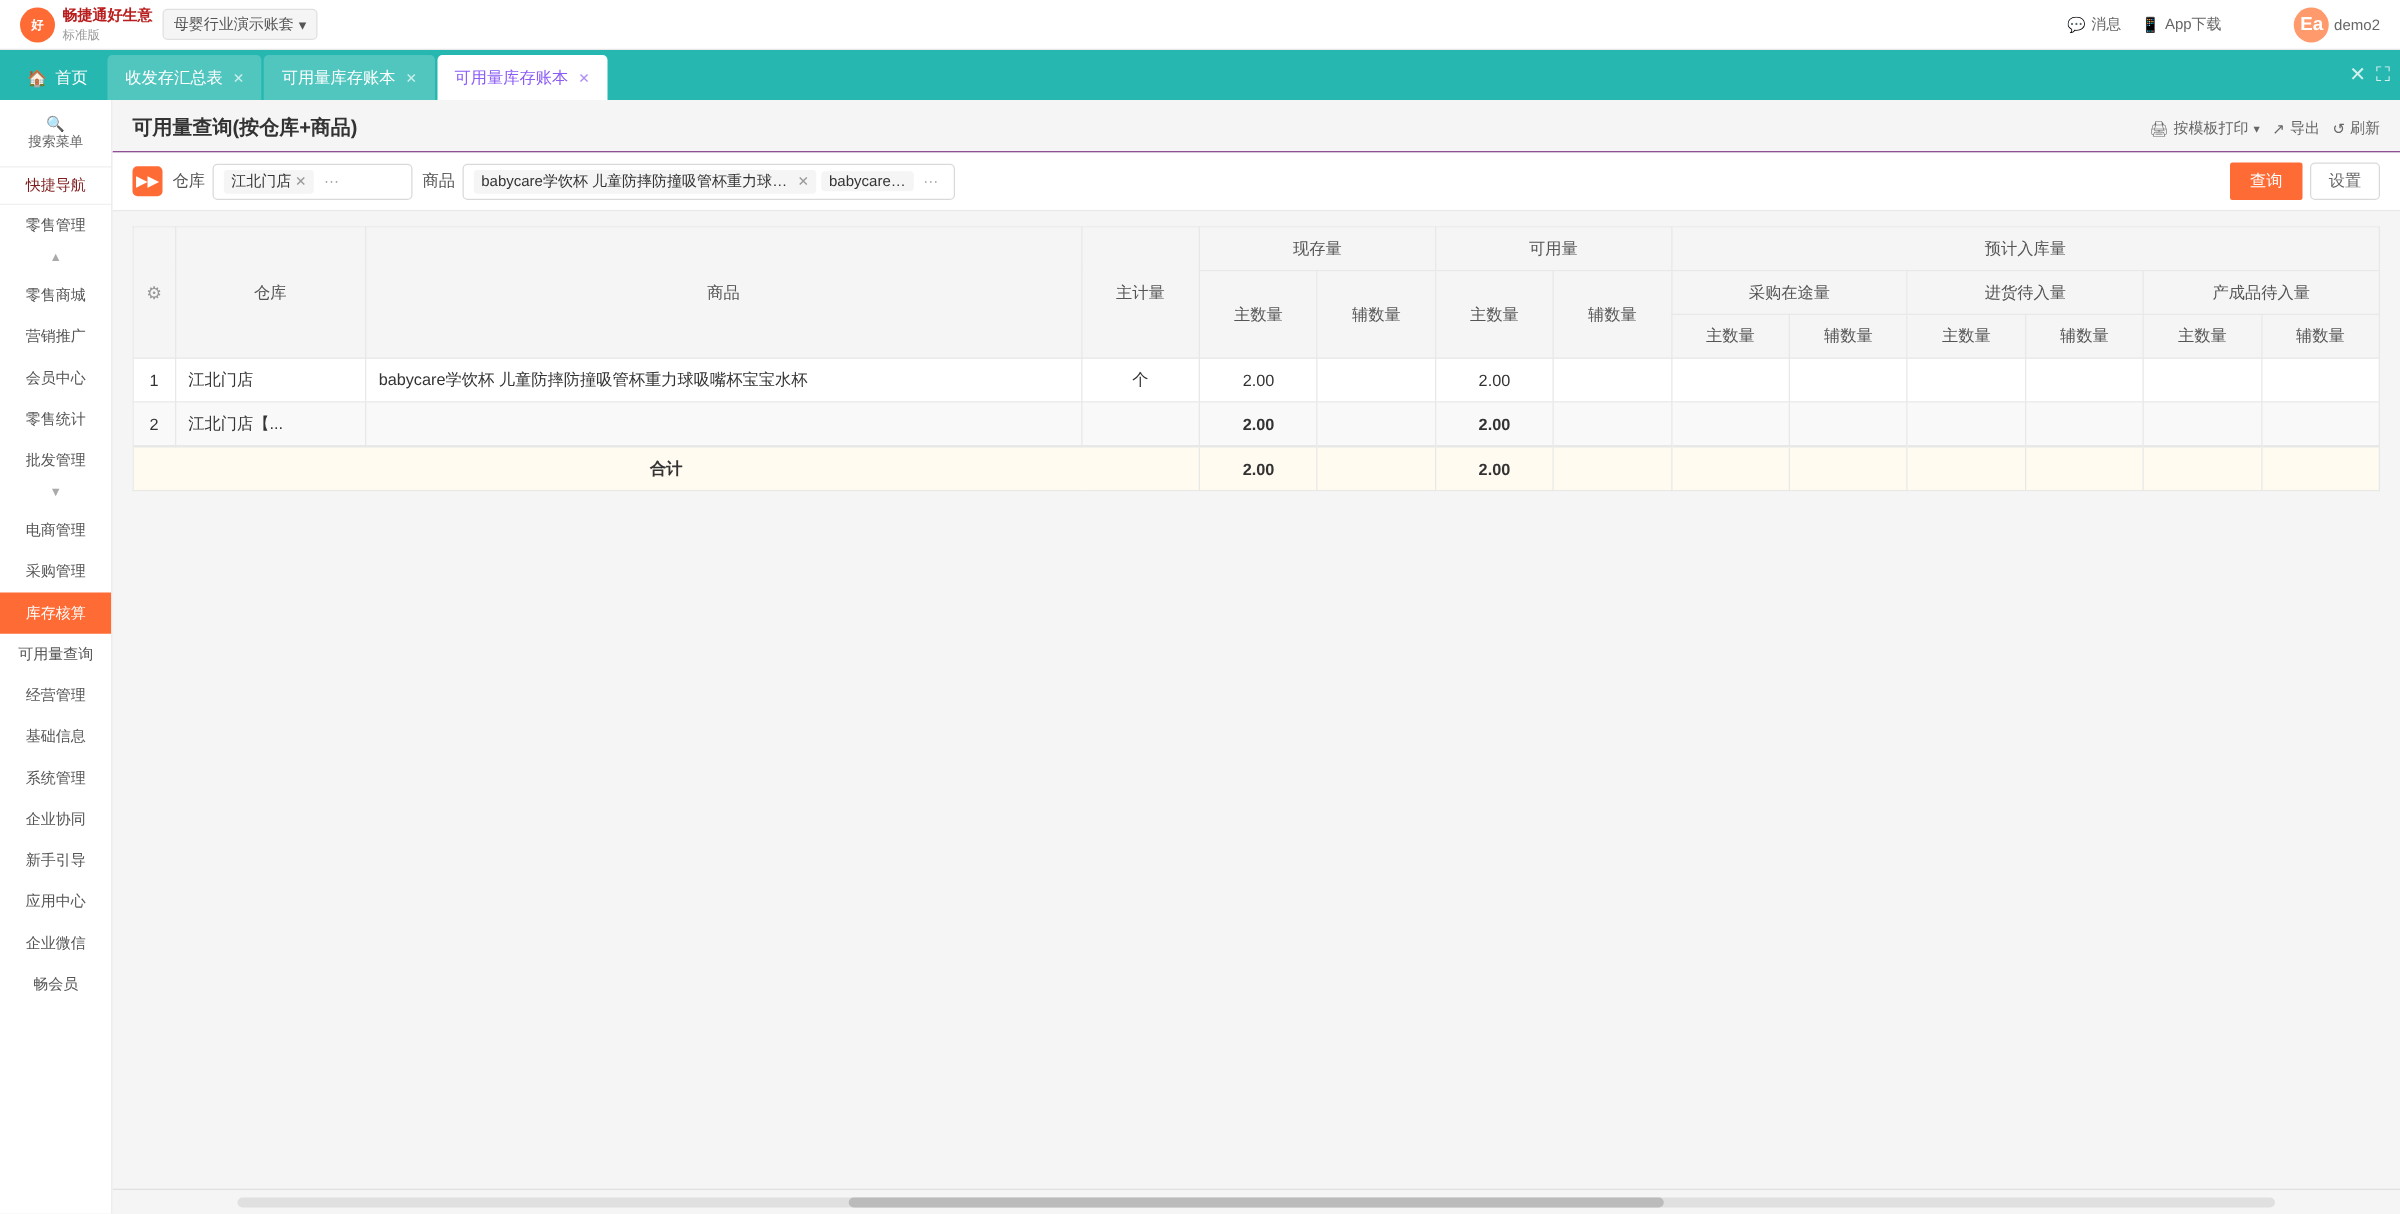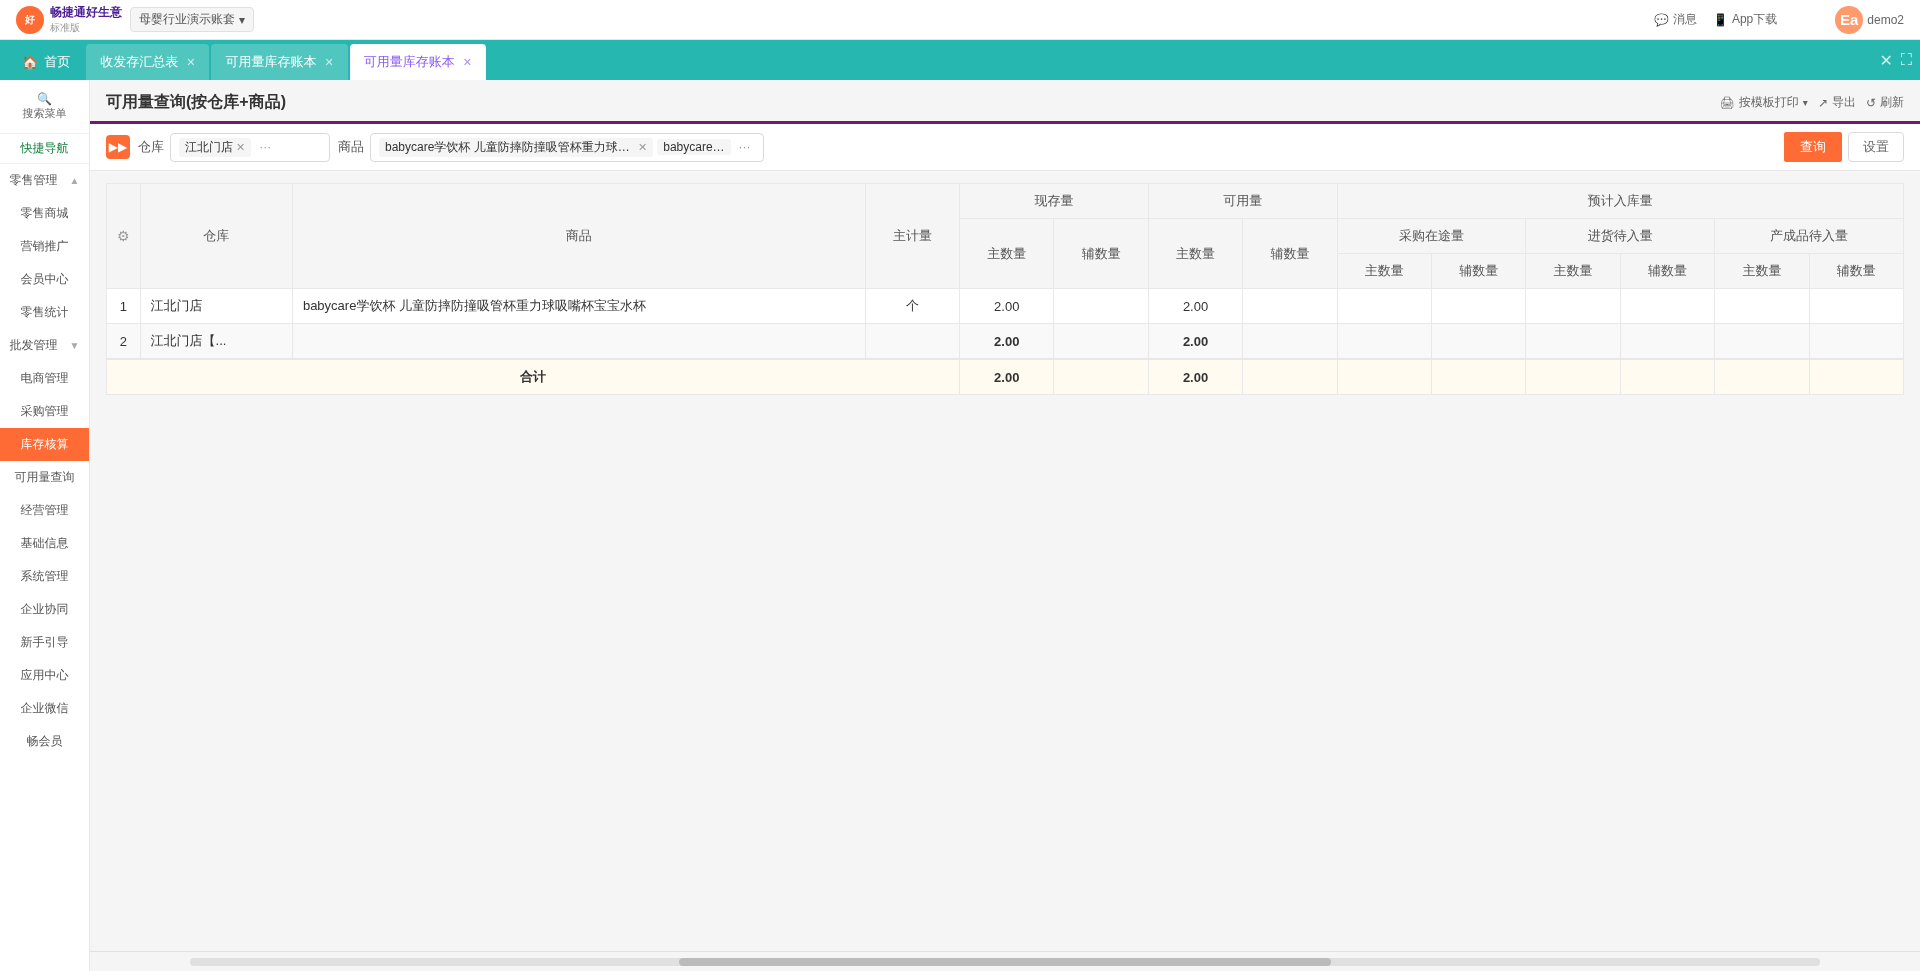--- a/index.html
+++ b/index.html
@@ -26,31 +26,31 @@
     .nav-window-controls { display: flex; gap: 8px; align-items: center; }
     .nav-window-btn { color: #fff; cursor: pointer; font-size: 16px; opacity: 0.8; }
 
     
     .main-layout { display: flex; flex: 1; overflow: hidden; }
 
     
     .sidebar { width: 90px; background: #fff; border-right: 1px solid #e8e8e8; display: flex; flex-direction: column; flex-shrink: 0; overflow-y: auto; }
     .sidebar-search { padding: 8px; border-bottom: 1px solid #f0f0f0; }
     .sidebar-search-btn { width: 100%; text-align: center; color: #666; font-size: 12px; cursor: pointer; padding: 4px 0; }
-    .sidebar-nav-btn { width: 100%; text-align: center; color: #15803d; font-size: 12px; cursor: pointer; padding: 6px 0; border-bottom: 1px solid #f0f0f0; }
+    .sidebar-nav-btn { width: 100%; text-align: center; color: #7f1d1d; font-size: 12px; cursor: pointer; padding: 6px 0; border-bottom: 1px solid #f0f0f0; }
     .sidebar-item { display: flex; flex-direction: column; align-items: center; padding: 8px 4px; cursor: pointer; color: #555; font-size: 12px; gap: 2px; }
     .sidebar-item.active { background: #ff6b35; color: #fff; }
     .sidebar-item .expand { font-size: 10px; color: #aaa; }
-    .sidebar-item.has-arrow { flex-direction: row; justify-content: center; gap: 12px; }
+    .sidebar-item.has-arrow { flex-direction: column; justify-content: center; gap: 12px; }
 
     
     .content { flex: 1; display: flex; flex-direction: column; overflow: hidden; }
 
     
-    .page-header { background: #f5f5f5; padding: 12px 16px 8px; border-bottom: 3px solid #701a75; display: flex; align-items: center; justify-content: space-between; flex-shrink: 0; }
+    .page-header { background: #f5f5f5; padding: 12px 16px 8px; border-bottom: 1px solid #701a75; display: flex; align-items: center; justify-content: space-between; flex-shrink: 0; }
     .page-title { font-size: 16px; font-weight: bold; color: #333; }
     .page-actions { display: flex; align-items: center; gap: 10px; }
     .action-btn { display: flex; align-items: center; gap: 4px; font-size: 12px; color: #666; cursor: pointer; }
     .action-btn .arrow { font-size: 10px; }
 
     
     .filter-bar { background: #fff; padding: 8px 16px; border-bottom: 1px solid #e8e8e8; display: flex; align-items: center; gap: 8px; flex-shrink: 0; }
     .expand-btn { width: 24px; height: 24px; background: #ff6b35; border-radius: 4px; display: flex; align-items: center; justify-content: center; cursor: pointer; color: #fff; font-size: 12px; flex-shrink: 0; }
     .filter-group { display: flex; align-items: center; gap: 6px; }
     .filter-label { font-size: 13px; color: #555; white-space: nowrap; }
@@ -79,21 +79,21 @@
     .scrollbar-thumb { position: absolute; left: 30%; width: 40%; height: 8px; background: #bbb; border-radius: 4px; }
   </style>
 </head>
 <body>
 
 <div class="top-bar">
   <div class="top-bar-left">
     <div class="logo">
       <div class="logo-icon">好</div>
       <div>
-        <div style="font-size:12px;color:#4c1d95;font-weight:bold;">畅捷通好生意</div>
+        <div style="font-size:12px;color:#b91c1c;font-weight:bold;">畅捷通好生意</div>
         <div style="font-size:10px;color:#999;">标准版</div>
       </div>
     </div>
     <div class="tenant-select">
       <span>母婴行业演示账套</span>
       <span>▾</span>
     </div>
   </div>
   <div class="top-bar-right">
     <div class="top-right-item">

